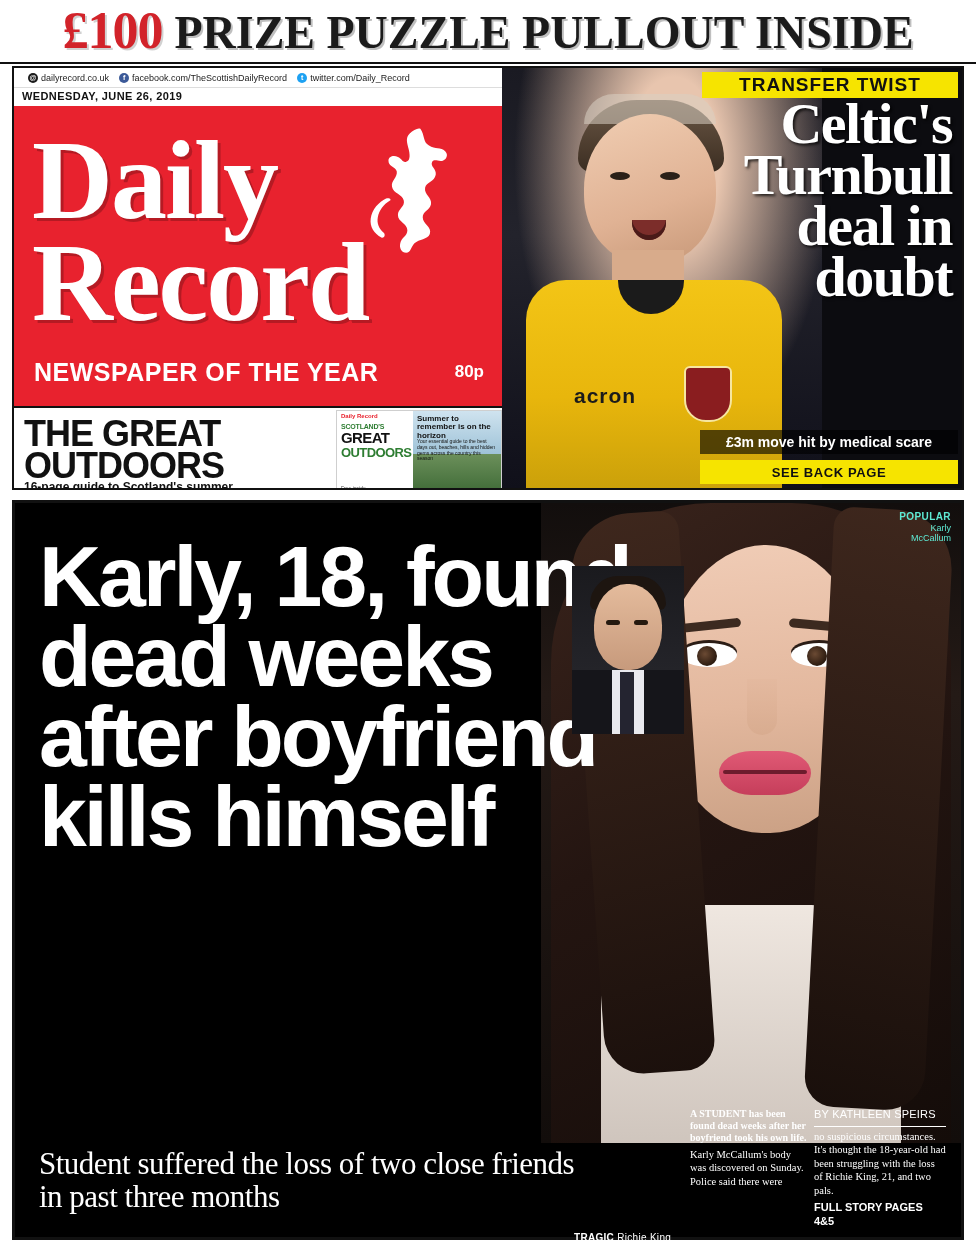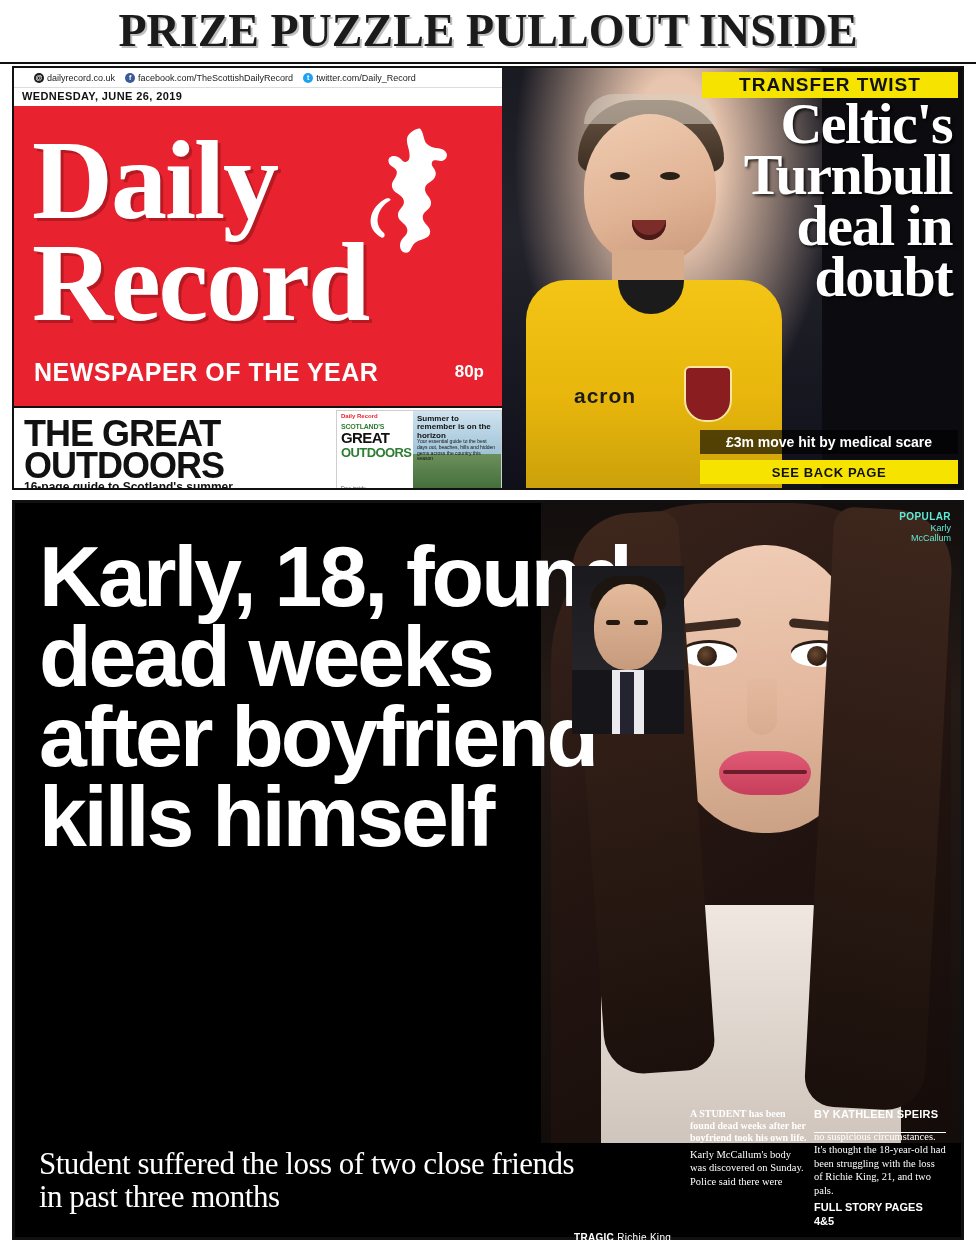--- a/index.html
+++ b/index.html
@@ -71,21 +71,21 @@
     position: absolute;
     left: 0; top: 0;
     width: 488px; height: 20px;
     background: #ffffff;
     border-bottom: 1px solid #ddd;
     display: flex;
     align-items: center;
     font-size: 9px;
     color: #222;
     gap: 10px;
-    padding-left: 20px;
+    padding-left: 14px;
     box-sizing: border-box;
   }
   .socialbar .si {
     display: inline-flex;
     align-items: center;
     gap: 3px;
     white-space: nowrap;
   }
   .dot-ico {
     display: inline-block;
@@ -587,23 +587,23 @@
     font-weight: bold;
     line-height: 1.18;
     text-align: left;
   }
   .byline {
     position: absolute;
     left: 814px; top: 1108px;
     width: 132px;
     color: #ffffff;
     font-size: 11px;
-    font-weight: bold;
+    font-weight: normal;
     border-bottom: 1px solid #ffffff;
-    padding-bottom: 12px;
+    padding-bottom: 6px;
     letter-spacing: 0.2px;
   }
   .body-col-a {
     position: absolute;
     left: 690px; top: 1148px;
     width: 118px;
     color: #ffffff;
     font-family: Liberation Serif, serif;
     font-size: 10.5px;
     line-height: 1.28;
@@ -625,20 +625,21 @@
     font-size: 11px;
   }
 </style>
 </head>
 <body>
 
 <div class="page">
 
   <div class="promo-banner">
     <div class="promo-inner">
+      <span class="promo-price">£100</span>
       <span class="promo-text">PRIZE PUZZLE PULLOUT INSIDE</span>
     </div>
   </div>
 
   <div class="masthead-wrap">
 
     <div class="socialbar">
       <span class="si">
         <span class="dot-ico">@</span>
         <span>dailyrecord.co.uk</span>

